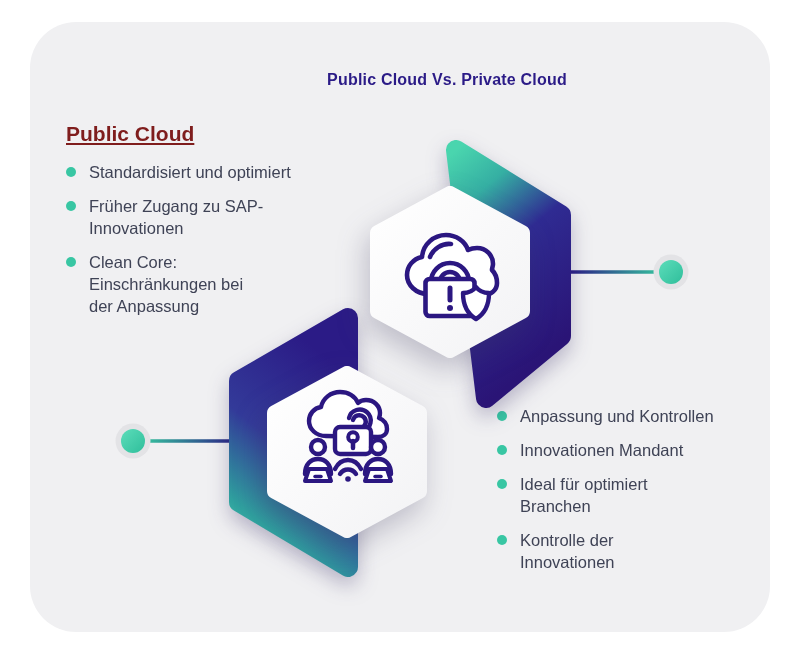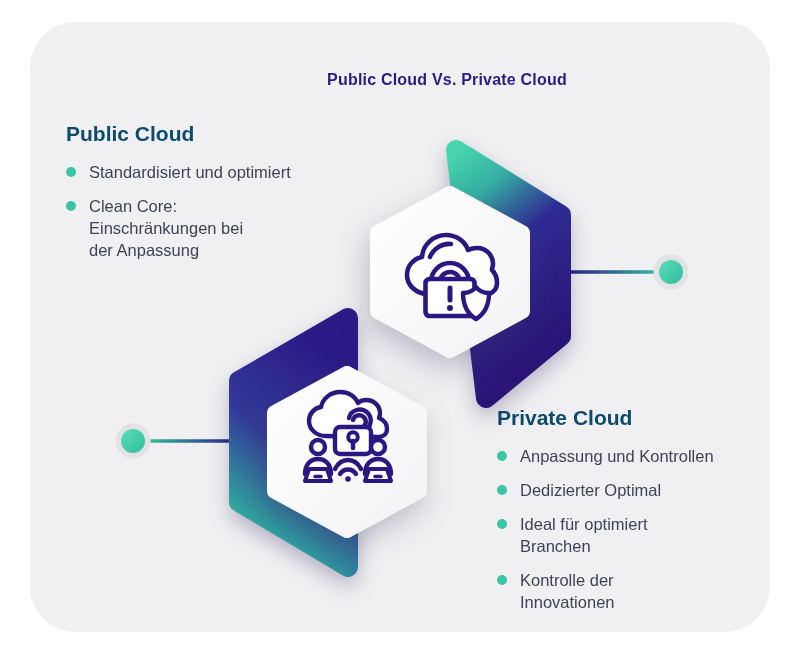--- a/index.html
+++ b/index.html
@@ -12,21 +12,21 @@
     background:#f0f0f2;border-radius:46px;
   }
   .title{
     position:absolute;top:60px;left:0;width:800px;text-align:center;
     font-size:16px;font-weight:700;color:#2b1b87;letter-spacing:.2px;padding-left:47px;
   }
   .section{position:absolute;}
   .section-public{left:66px;top:122px;width:310px;}
   .section-private{left:497px;top:406px;width:280px;}
   .section h2{
-    margin:0 0 16px 0;font-size:21px;font-weight:800;color:#0c4a6e;
+    margin:0 0 16px 0;font-size:21px;font-weight:800;color:#7f1d1d;text-decoration:underline;
   }
   .bullet-list{list-style:none;margin:0;padding:0;}
   .bullet-list li{
     display:flex;gap:13px;margin-bottom:12px;
     font-size:16.5px;line-height:1.33;color:#3f4356;
   }
   .dot{
     flex:none;width:10px;height:10px;border-radius:50%;
     background:#38c6a3;margin-top:5px;
   }
@@ -44,37 +44,41 @@
 
 <section class="section section-public">
   <h2>Public Cloud</h2>
   <ul class="bullet-list">
       <li>
         <span class="dot"></span>
         <span class="itext">Standardisiert und optimiert</span>
       </li>
       <li>
         <span class="dot"></span>
+        <span class="itext">Früher Zugang zu SAP-
+Innovationen</span>
+      </li>
+      <li>
+        <span class="dot"></span>
         <span class="itext">Clean Core:
 Einschränkungen bei
 der Anpassung</span>
       </li>
     </ul>
 </section>
 
 <section class="section section-private">
-  <h2>Private Cloud</h2>
   <ul class="bullet-list">
       <li>
         <span class="dot"></span>
         <span class="itext">Anpassung und Kontrollen</span>
       </li>
       <li>
         <span class="dot"></span>
-        <span class="itext">Dedizierter Optimal</span>
+        <span class="itext">Innovationen Mandant</span>
       </li>
       <li>
         <span class="dot"></span>
         <span class="itext">Ideal für optimiert
 Branchen</span>
       </li>
       <li>
         <span class="dot"></span>
         <span class="itext">Kontrolle der
 Innovationen</span>

